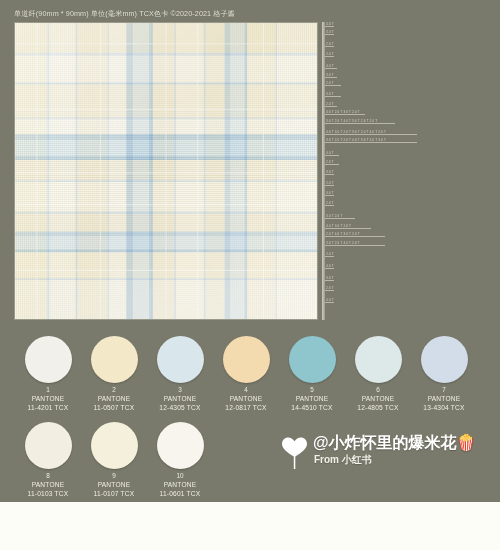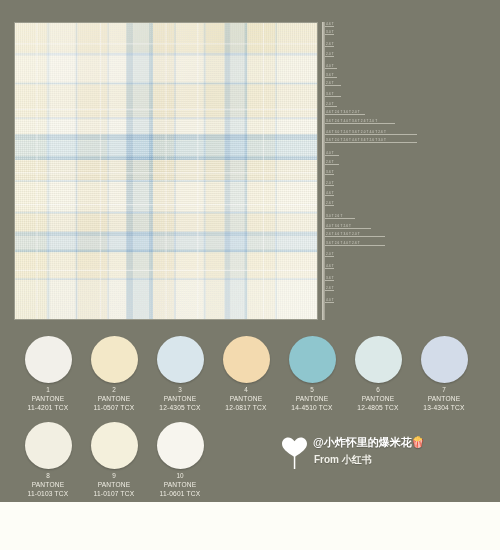--- a/index.html
+++ b/index.html
@@ -78,38 +78,39 @@
   }
   .sw-num{font-size:6.4px;color:#eceadf;margin-top:3px;line-height:8px;}
   .sw-name{font-size:6.6px;color:#f0eee4;line-height:9px;letter-spacing:.2px;}
   .sw-code{font-size:6.6px;color:#f0eee4;line-height:9px;letter-spacing:.2px;}
 
   
   .mark{position:absolute;left:281px;top:432px;width:210px;height:52px;}
   .mark-logo{position:absolute;left:0;top:4px;width:28px;height:34px;}
   .mark-handle{
     position:absolute;left:32px;top:2px;
-    font-size:11px;color:#ffffff;font-weight:bold;
+    font-size:16px;color:#ffffff;font-weight:bold;
     white-space:nowrap;line-height:17px;
     text-shadow:0 1px 1px rgba(0,0,0,.25);
   }
   .mark-from{
     position:absolute;left:33px;top:21px;
     font-size:10px;color:#f2f1ea;font-weight:bold;
     white-space:nowrap;line-height:14px;
     text-shadow:0 1px 1px rgba(0,0,0,.2);
   }
 </style>
 </head>
 <body>
 
 <div id="root">
 
   <div class="panel"></div>
 
+  <div class="header">单道纤(90mm * 90mm)  单位(毫米mm)  TCX色卡   ©2020-2021 格子酱</div>
 
   <div class="plaid-wrap">
     <svg class="plaid-layer" viewBox="0 0 304 298" preserveAspectRatio="none">
       <defs>
         <pattern id="dots" width="2" height="2" patternUnits="userSpaceOnUse">
           <rect width="2" height="2" fill="none"></rect>
           <rect width="1" height="1" fill="#ffffff" opacity="0.55"></rect>
           <rect x="1" y="1" width="1" height="1" fill="#000000" opacity="0.05"></rect>
         </pattern>
       </defs>

